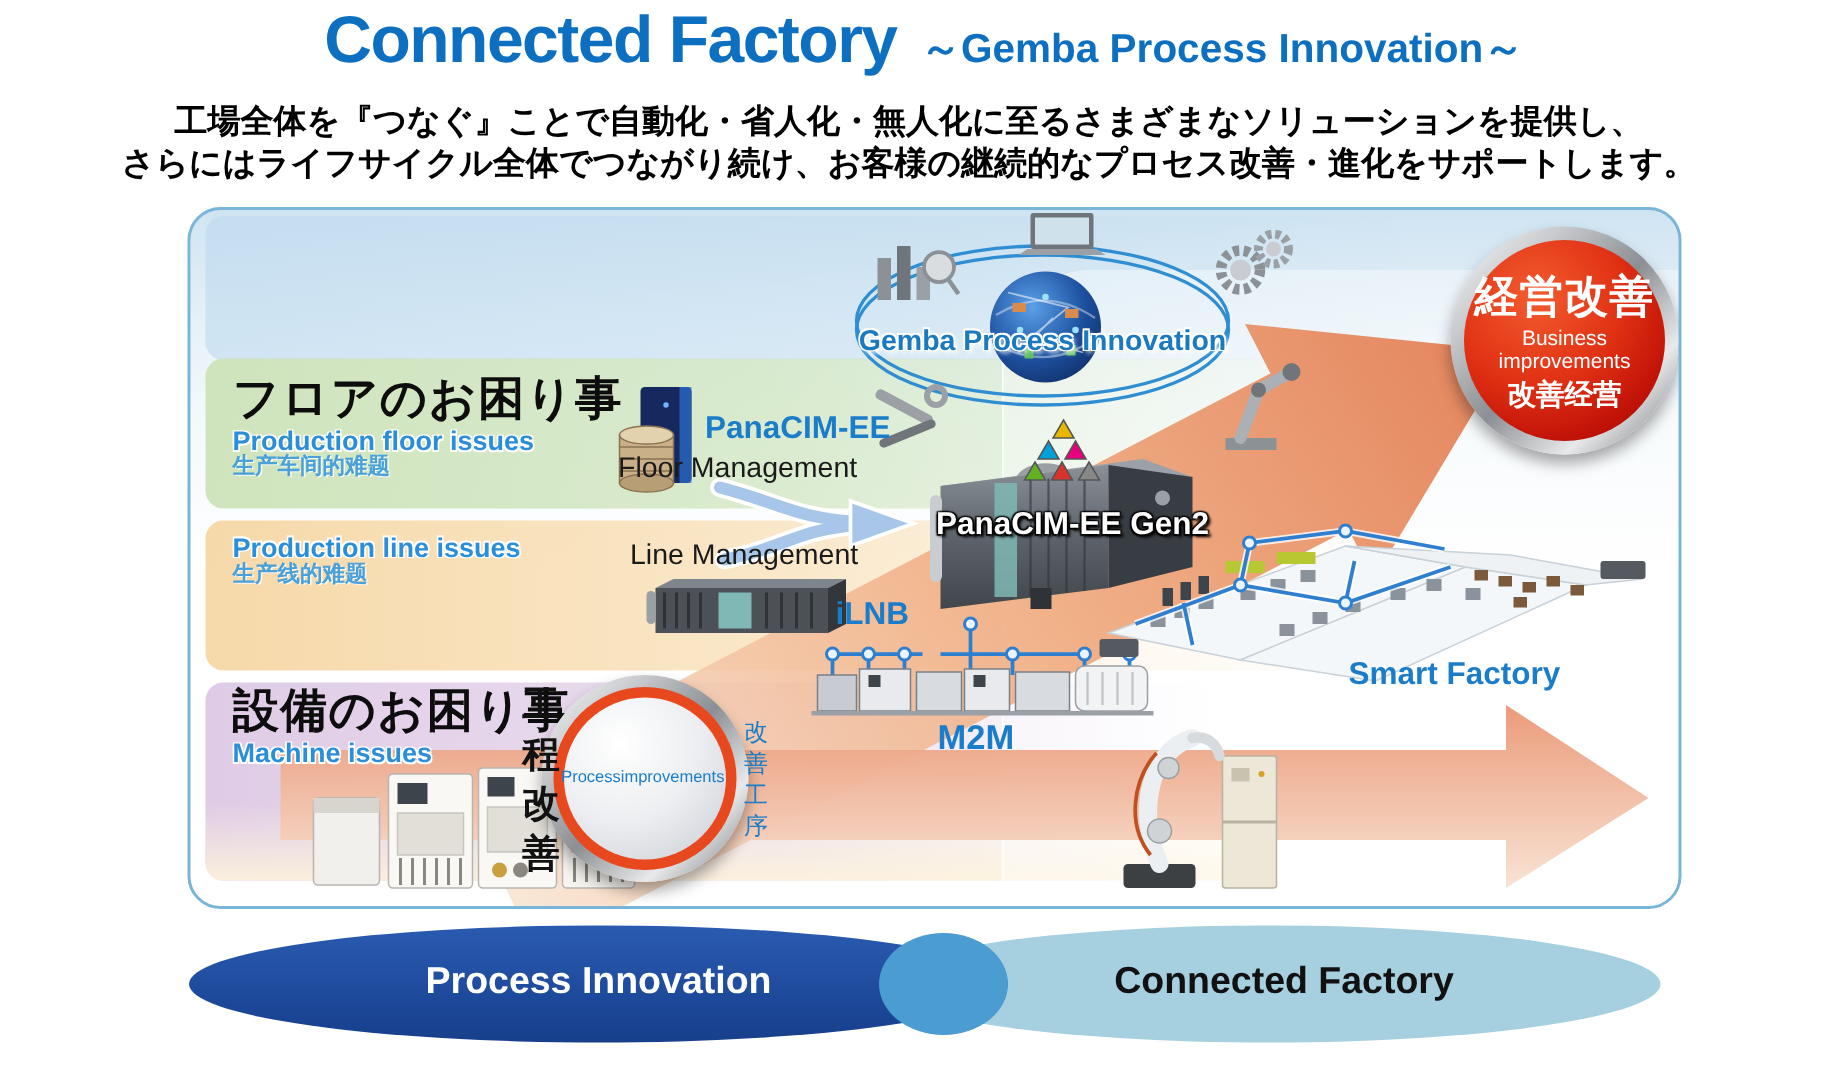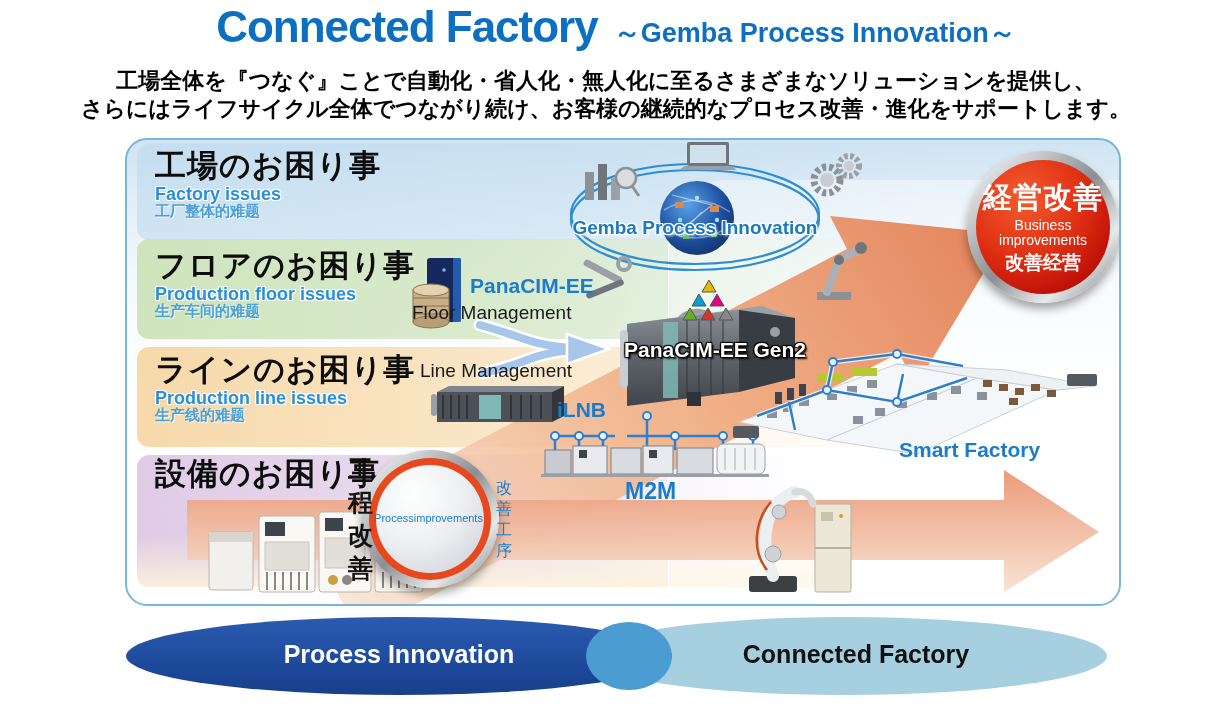--- a/index.html
+++ b/index.html
@@ -314,37 +314,32 @@
         <rect x="198" y="398" width="40" height="30" fill="#e2dfd8" stroke="#c8c5be"></rect>
         <circle cx="206" cy="440" r="5" fill="#c8a040"></circle>
           <circle cx="220" cy="440" r="5" fill="#8a877f"></circle>
         <rect x="248" y="376" width="48" height="76" rx="3" fill="#f6f4ef" stroke="#b8b5ae"></rect>
         <rect x="254" y="382" width="16" height="12" fill="#3e444b"></rect>
         <rect x="254" y="400" width="36" height="28" fill="#e2dfd8" stroke="#c8c5be"></rect>
         <path d="M256,432 v16 M264,432 v16 M272,432 v16 M280,432 v16 M288,432 v16" stroke="#8a877f" stroke-width="2"></path>
       </g>
     </svg>
 
-    <div class="rowlbl" style="top:10px">
-      <div class="row-jp">工場のお困り事</div>
-      <div class="row-en">Factory issues</div>
-      <div class="row-cn">工厂整体的难题</div>
-    </div>
     <div class="rowlbl" style="top:110px">
       <div class="row-jp">フロアのお困り事</div>
       <div class="row-en">Production floor issues</div>
       <div class="row-cn">生产车间的难题</div>
     </div>
     <div class="rowlbl" style="top:214px">
-      <div class="row-jp">ラインのお困り事</div>
       <div class="row-en">Production line issues</div>
       <div class="row-cn">生产线的难题</div>
     </div>
     <div class="rowlbl" style="top:318px">
       <div class="row-jp">設備のお困り事</div>
+      <div class="row-en">Machine issues</div>
     </div>
 
     <div class="lbl lbl-gemba" style="left:438px;top:77px;width:260px">Gemba Process Innovation</div>
     <div class="lbl lbl-blue" style="left:343px;top:134px">PanaCIM-EE</div>
     <div class="lbl lbl-black" style="left:285px;top:162px">Floor Management</div>
     <div class="lbl lbl-black" style="left:293px;top:220px">Line Management</div>
     <div class="lbl lbl-blue" style="left:430px;top:258px">iLNB</div>
     <div class="lbl lbl-outline-white" style="left:497px;top:198px">PanaCIM-EE Gen2</div>
     <div class="lbl lbl-blue" style="left:498px;top:338px;font-size:23px">M2M</div>
     <div class="lbl lbl-blue" style="left:772px;top:298px">Smart Factory</div>

